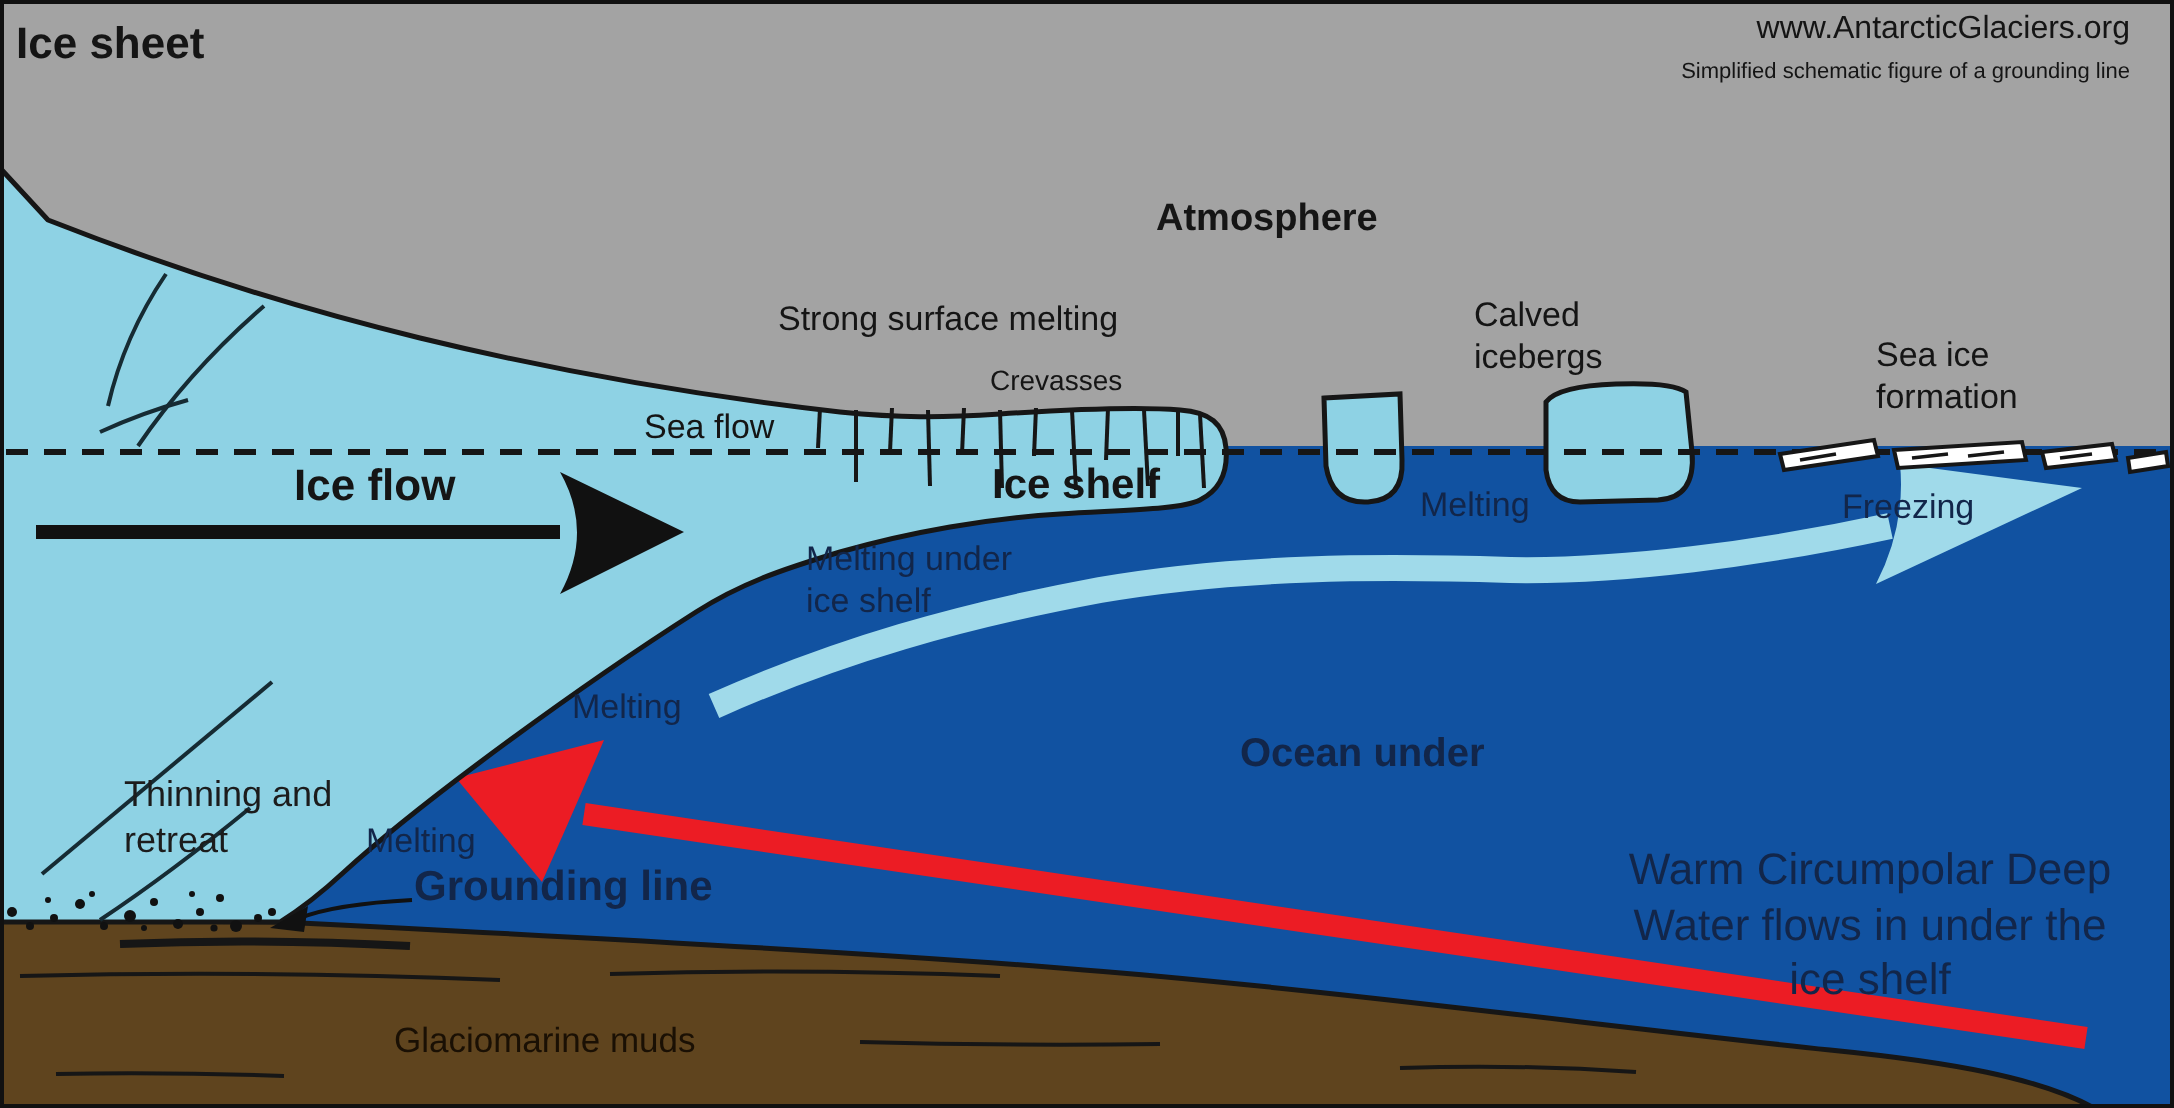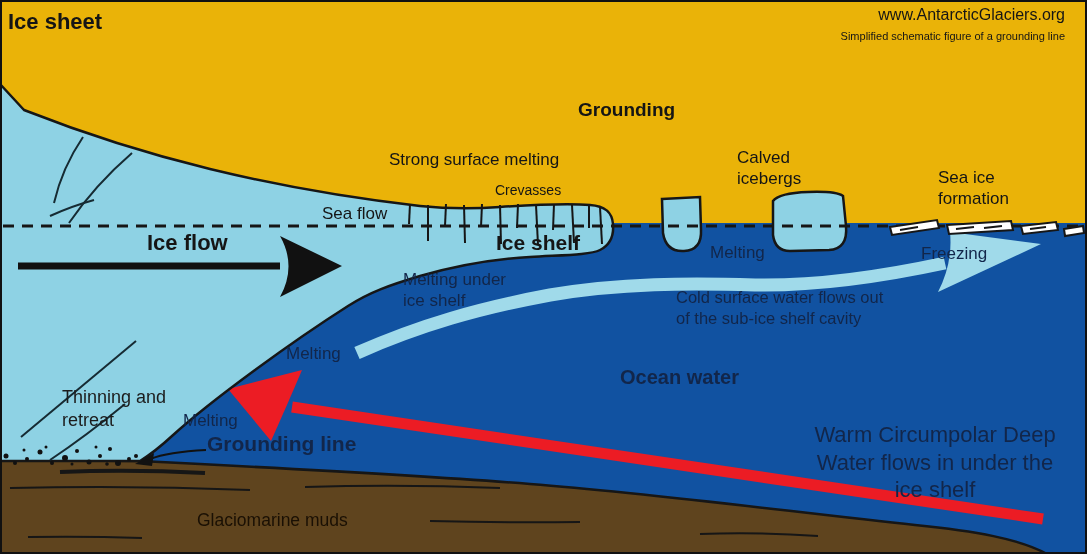--- a/index.html
+++ b/index.html
@@ -1,17 +1,17 @@
 <!DOCTYPE html>
 <html><head>
 <meta charset="utf-8">
 <style>
   html,body{margin:0;padding:0;background:#ffffff;}
   #stage{
-    position:relative; width:1087px; height:554px; background:#eab308;
+    position:relative; width:1087px; height:554px; background:#a3a3a3;
     overflow:hidden; font-family:"Liberation Sans",sans-serif;
   }
   #diagram-svg{position:absolute;left:0;top:0;}
   .frame{position:absolute;inset:0;border:2px solid #111;pointer-events:none;z-index:50;}
   .lbl{position:absolute;color:#151515;z-index:10;line-height:1.25;}
   .navy{color:#12264a;}
   .b{font-weight:bold;}
   #l-title{left:8px;top:8px;font-size:22px;font-weight:bold;}
   #l-site{right:22px;top:5px;font-size:16px;}
   #l-subtitle{right:22px;top:30px;font-size:11px;}
@@ -142,33 +142,32 @@
 
     <g>
       <path d="M206,450 Q168,452 150,459" fill="none" stroke="#111" stroke-width="2"></path>
       <path d="M135,464 L154,453 L152,466 Z" fill="#111"></path>
     </g>
   </svg>
 
   <div class="lbl b" id="l-title">Ice sheet</div>
   <div class="lbl" id="l-site">www.AntarcticGlaciers.org</div>
   <div class="lbl" id="l-subtitle">Simplified schematic figure of a grounding line</div>
-  <div class="lbl b" id="l-atmosphere">Grounding</div>
+  <div class="lbl b" id="l-atmosphere">Atmosphere</div>
   <div class="lbl" id="l-strong-melting">Strong surface melting</div>
   <div class="lbl" id="l-crevasses">Crevasses</div>
   <div class="lbl" id="l-sea-level">Sea flow</div>
   <div class="lbl b" id="l-ice-flow">Ice flow</div>
   <div class="lbl b" id="l-ice-shelf">Ice shelf</div>
   <div class="lbl" id="l-calved">Calved icebergs</div>
   <div class="lbl" id="l-seaice">Sea ice formation</div>
   <div class="lbl navy" id="l-melting-bergs">Melting</div>
   <div class="lbl navy" id="l-freezing">Freezing</div>
   <div class="lbl navy" id="l-melting-under">Melting under ice shelf</div>
-  <div class="lbl navy" id="l-cold">Cold surface water flows out of the sub-ice shelf cavity</div>
-  <div class="lbl navy b" id="l-ocean-water">Ocean water</div>
+  <div class="lbl navy b" id="l-ocean-water">Ocean under</div>
   <div class="lbl navy" id="l-melting-upper">Melting</div>
   <div class="lbl" id="l-thinning-retreat">Thinning and retreat</div>
   <div class="lbl navy" id="l-melting-lower">Melting</div>
   <div class="lbl navy b" id="l-grounding">Grounding line</div>
   <div class="lbl navy" id="l-warm">Warm Circumpolar Deep Water flows in under the ice shelf</div>
   <div class="lbl" id="l-muds">Glaciomarine muds</div>
 
   <div class="frame"></div>
 </div>
 

